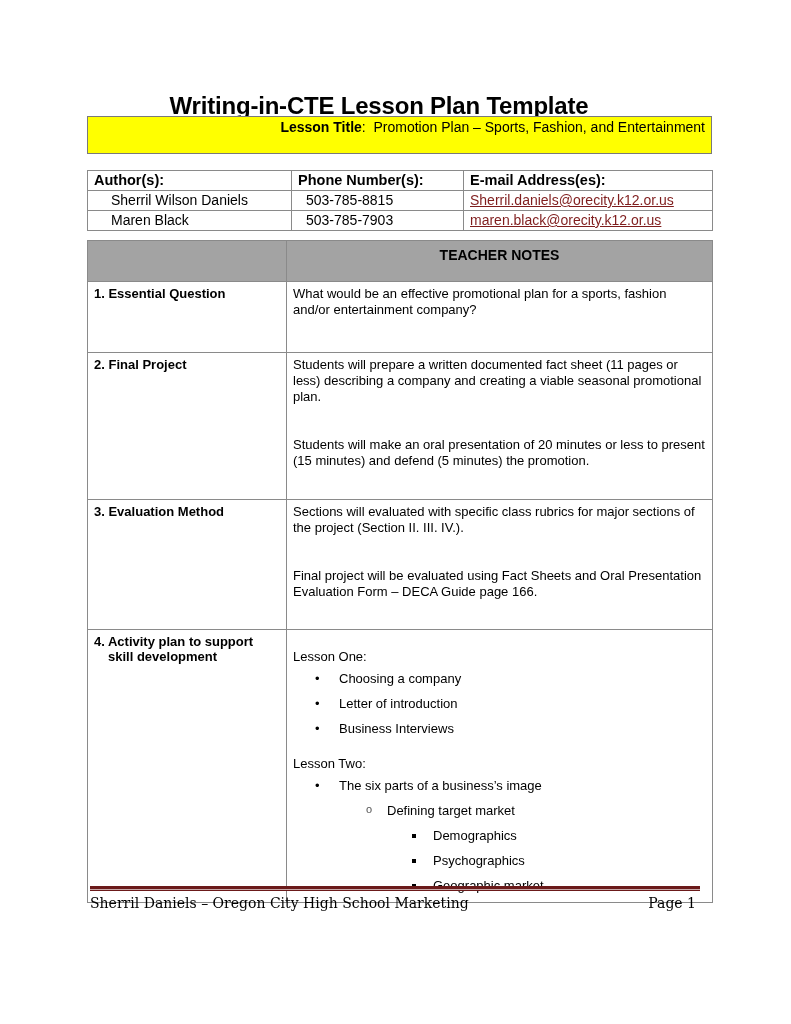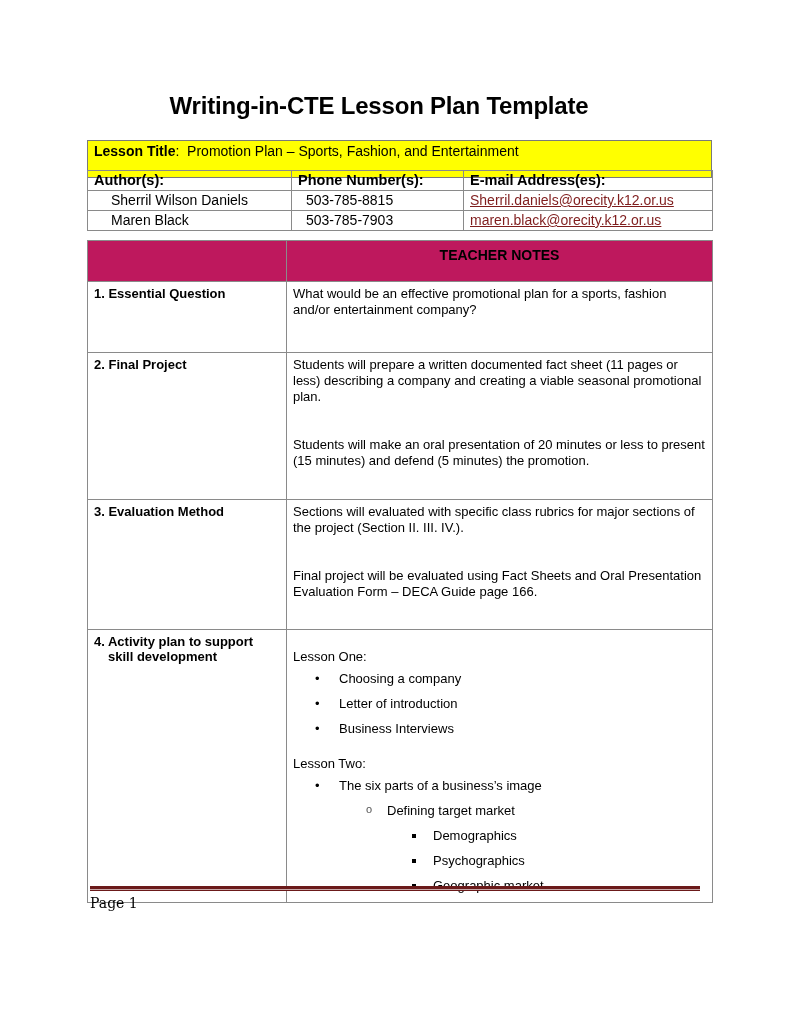--- a/index.html
+++ b/index.html
@@ -3,39 +3,39 @@
   <meta charset="utf-8">
   <style>
     html, body { margin: 0; padding: 0; background: #ffffff; }
     body { width: 791px; height: 1024px; position: relative; overflow: hidden;
            font-family: "Liberation Sans", sans-serif; color: #000; }
     .page { position: absolute; left: 0; top: 0; width: 791px; height: 1024px; }
 
     .doc-title { position: absolute; left: 0; width: 758px; top: 92px; text-align: center;
                  font-size: 24px; font-weight: bold; letter-spacing: -0.2px; }
 
-    .lesson-box { position: absolute; left: 87px; top: 140px; width: 625px; height: 38px;
+    .lesson-box { position: absolute; left: 87px; top: 116px; width: 625px; height: 38px;
                   background: #ffff00; border: 1px solid #7a7a7a; box-sizing: border-box;
-                  font-size: 14px; padding: 2px 6px; }
+                  font-size: 14px; padding: 2px 6px; text-align: right; }
     .lesson-box .lbl { font-weight: bold; }
 
     table { border-collapse: collapse; position: absolute; padding-left: 12px; }
     td { border: 1px solid #8a8a8a; vertical-align: top; font-size: 14px; box-sizing: border-box; }
 
     .authors { left: 87px; top: 170px; width: 626px; }
     .authors td { height: 20px; padding: 0 6px; line-height: 18px; }
     .authors .hdr td { font-weight: bold; font-size: 14.5px; }
     .authors .indent { padding-left: 23px; }
     .authors .ph { padding-left: 14px; }
     .authors a { color: #7f1d1d; text-decoration: underline; }
 
     .plan { left: 87px; top: 240px; width: 626px; }
     .plan td.left { width: 199px; padding: 4px 6px; font-weight: bold; font-size: 13px; }
     .plan td.right { padding: 4px 6px; font-size: 13px; line-height: 16px; }
-    .plan tr.head td { background: #be185d; height: 41px; }
+    .plan tr.head td { background: #a3a3a3; height: 41px; }
     .plan tr.head td.right { text-align: center; font-weight: bold; font-size: 14px; padding-top: 6px; }
     .plan tr.r1 td { height: 71px; }
     .plan tr.r2 td { height: 147px; }
     .plan tr.r3 td { height: 130px; }
     .plan tr.r4 td { height: 245px; }
     .plan p { margin: 0; }
     .gap { height: 32px; }
     .left .hang { display: block; padding-left: 14px; text-indent: -14px; }
 
     ul.lvl { list-style: none; margin: 0; padding: 0; }
@@ -137,16 +137,17 @@
           <li>Geographic market</li>
         </ul>
       </td>
     </tr>
   </tbody>
     </table>
 
   <div class="footer-rule"></div>
   <div class="footer-rule-inner"></div>
   <div class="footer">
+    <span>Sherril Daniels – Oregon City High School Marketing</span>
     <span>Page 1</span>
   </div>
 
 </div>
 
 </body></html>

